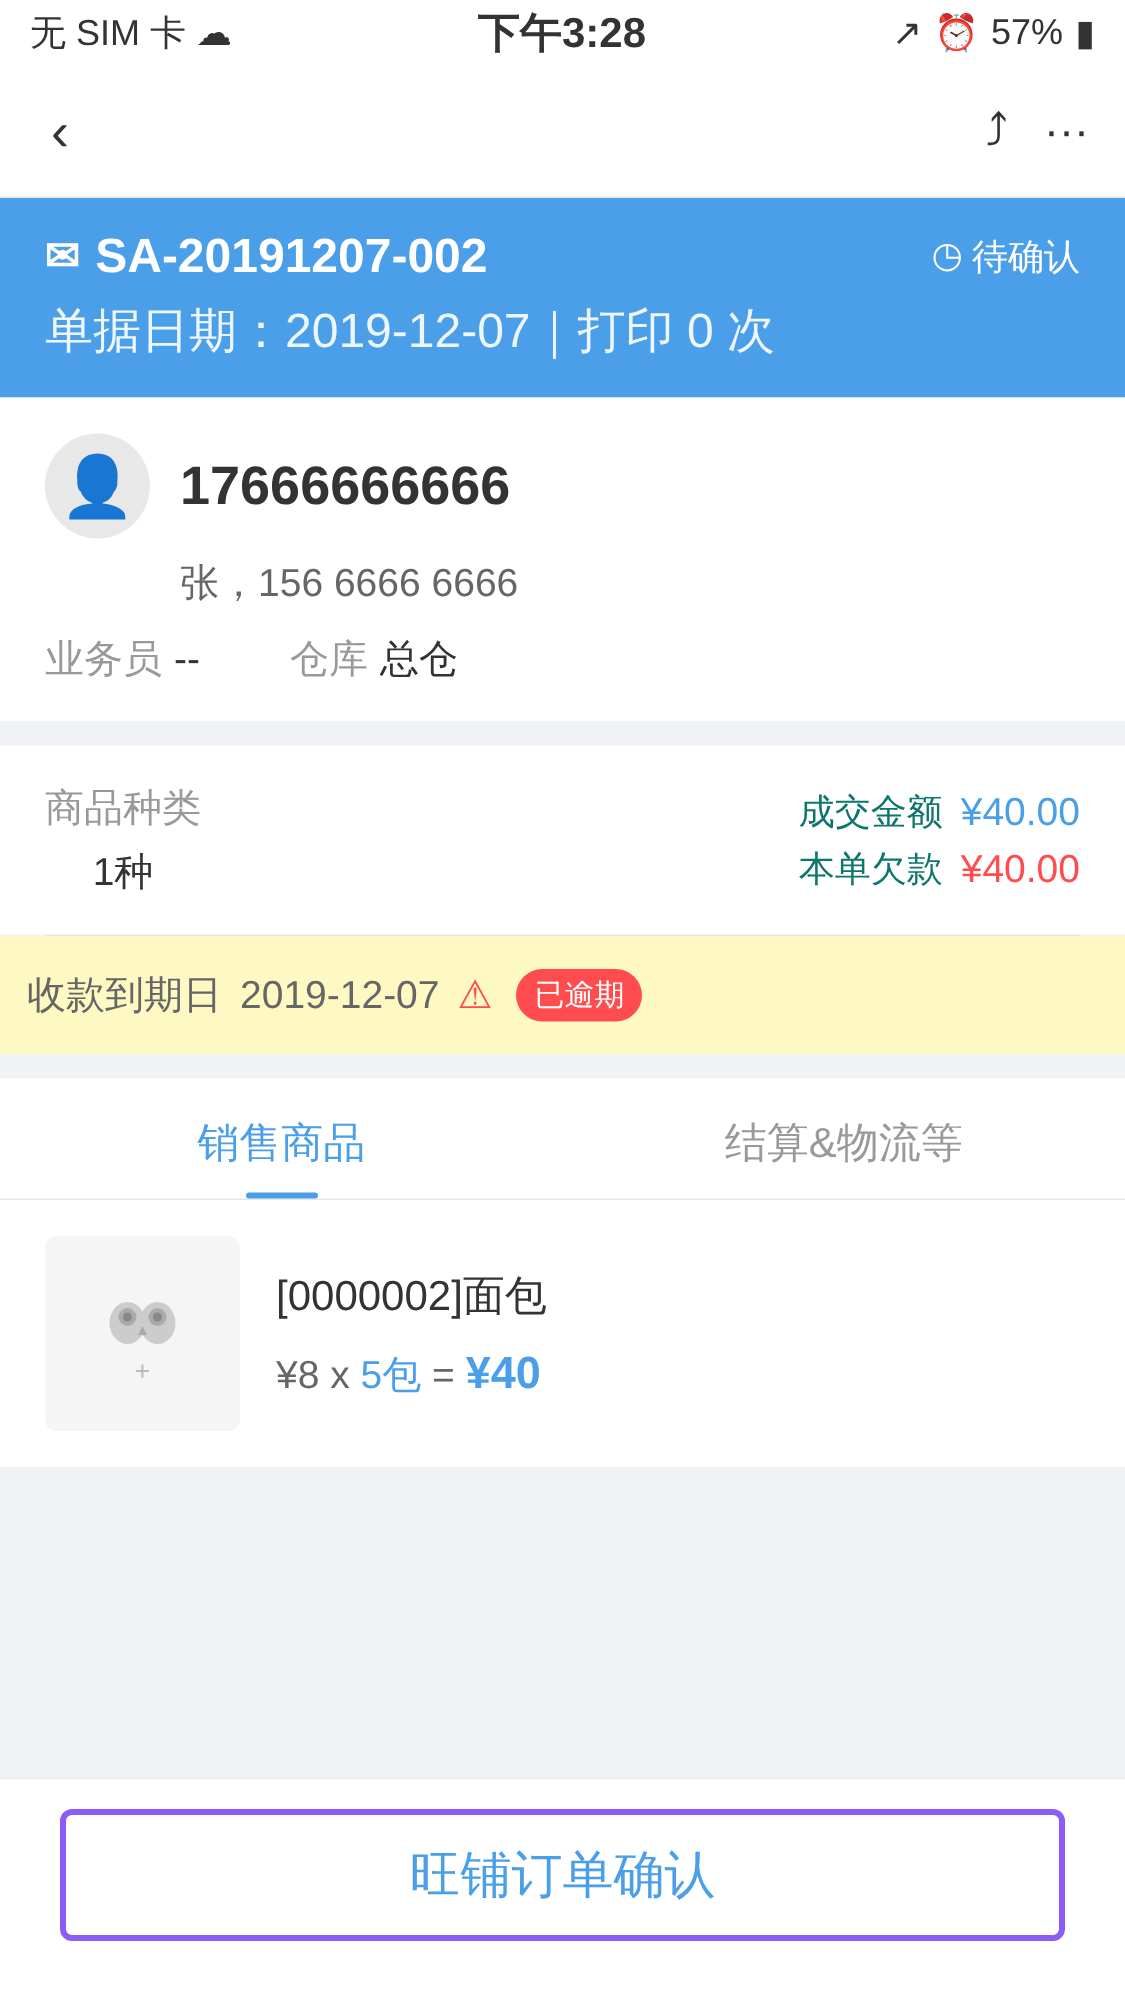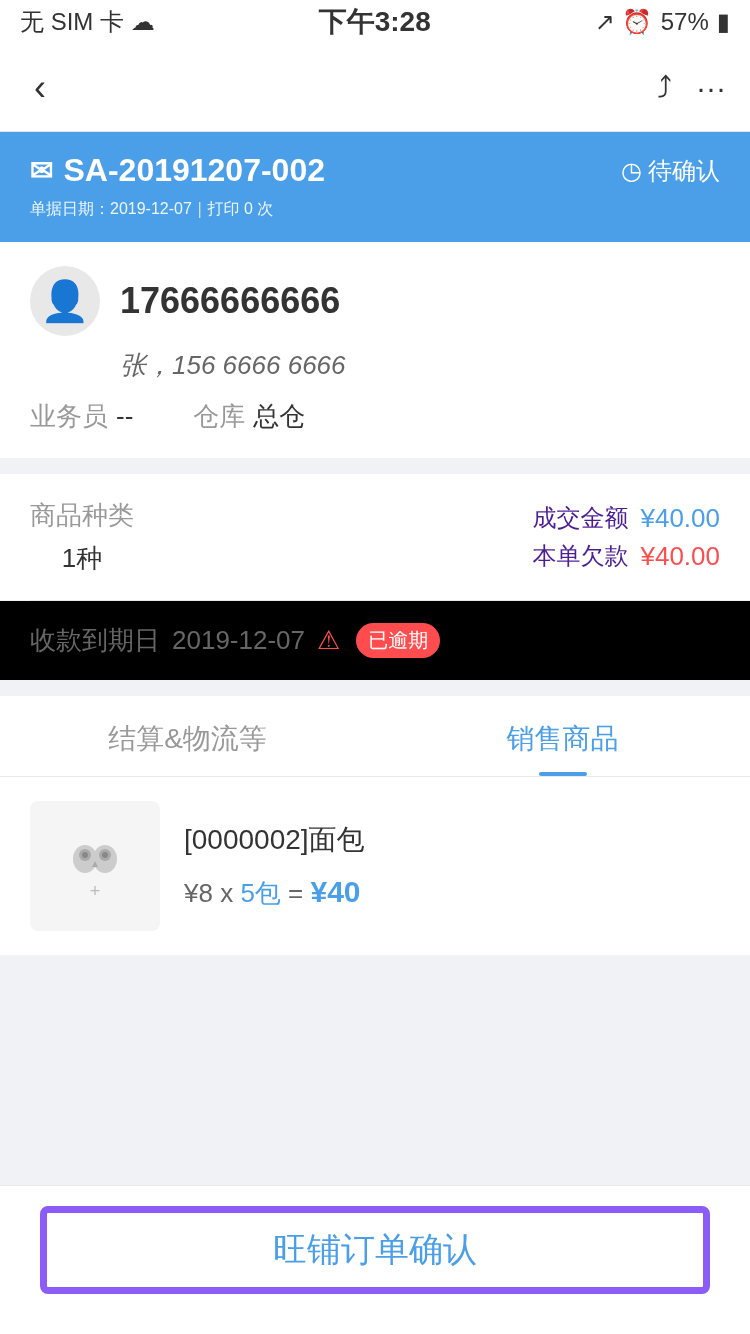--- a/index.html
+++ b/index.html
@@ -88,21 +88,21 @@
       font-size: 28px;
     }
     .status-badge {
       font-size: 24px;
       color: #fff;
       display: flex;
       align-items: center;
       gap: 6px;
     }
     .order-meta {
-      font-size: 16px;
+      font-size: 32px;
       color: rgba(255,255,255,0.9);
     }
 
     
     .info-card {
       background: #fff;
       margin-top: 0;
       padding: 24px 30px;
     }
     .customer-row {
@@ -128,21 +128,20 @@
     .customer-phone {
       font-size: 36px;
       font-weight: 600;
       color: #333;
     }
     .customer-sub {
       font-size: 26px;
       color: #666;
       margin-top: 4px;
       margin-left: 90px;
-      font-style: italic;
     }
     .meta-row {
       display: flex;
       align-items: flex-end;
       margin-top: 16px;
       font-size: 26px;
       color: #666;
     }
     .meta-item {
       display: flex;
@@ -189,28 +188,28 @@
       flex-direction: column;
       align-items: flex-end;
       gap: 6px;
     }
     .amount-row {
       display: flex;
       align-items: center;
       gap: 12px;
       font-size: 24px;
     }
-    .amount-label { color: #4c1d95; }
+    .amount-label { color: #0f766e; }
     .amount-value-blue { color: #4a9fe8; font-size: 26px; }
     .amount-value-red { color: #ff4d4f; font-size: 26px; }
 
     
     .due-date-card {
-      background: #000000;
-      padding: 22px 30px;
+      background: #fef9c3;
+      padding: 22px 18px;
       display: flex;
       align-items: center;
       gap: 12px;
       font-size: 26px;
       color: #666;
     }
     .overdue-badge {
       background: #ff4d4f;
       color: #fff;
       font-size: 20px;
@@ -309,21 +308,21 @@
       bottom: 0;
       left: 0;
       width: 750px;
       background: #fff;
       padding: 20px 40px 40px;
       border-top: 1px solid #e8e8e8;
     }
     .confirm-btn {
       width: 100%;
       height: 88px;
-      border: 7px solid #8b5cf6;
+      border: 4px solid #8b5cf6;
       border-radius: 8px;
       background: #fff;
       color: #4a9fe8;
       font-size: 34px;
       font-weight: 500;
       cursor: pointer;
       display: flex;
       align-items: center;
       justify-content: center;
     }
@@ -418,25 +417,25 @@
   <div class="divider-thin"></div>
 
   <div class="due-date-card">
     <span>收款到期日</span>
     <span>2019-12-07</span>
     <span class="overdue-icon">⚠</span>
     <span class="overdue-badge">已逾期</span>
   </div>
 
   <div class="tabs-bar">
+    <div class="tab-item active">
+      <span>销售商品</span>
+    </div>
     <div class="tab-item">
       <span>结算&amp;物流等</span>
-    </div>
-    <div class="tab-item active">
-      <span>销售商品</span>
     </div>
   </div>
 
   <div class="product-card">
     <div class="product-img">
       <div class="product-img-inner">
 
         <svg width="60" height="50" viewBox="0 0 60 50">
           <ellipse cx="20" cy="28" rx="12" ry="14" fill="#ccc"></ellipse>
           <ellipse cx="40" cy="28" rx="12" ry="14" fill="#ccc"></ellipse>

